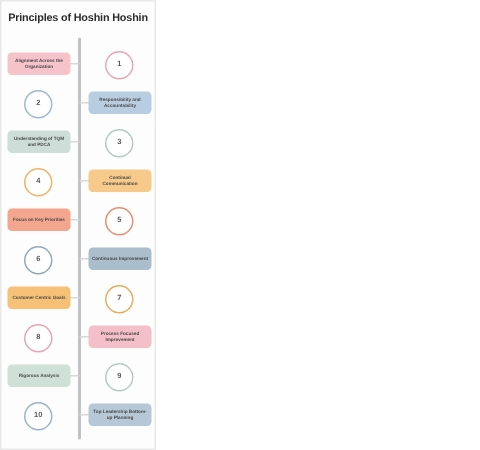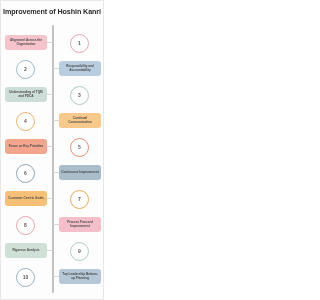--- a/index.html
+++ b/index.html
@@ -92,21 +92,21 @@
     font-weight:bold;
     color:#5a5a5a;
     line-height:1;
   }
 </style>
 </head>
 <body>
 
 <div class="canvas">
 
-  <div class="title">Improvement of Hoshin Kanri</div>
+  <div class="title">Principles of Hoshin Hoshin</div>
 
   <div class="spine"></div>
 
   <div id="rows">
       <div class="row" style="top: 30px;">
         <div class="connector conn-left"></div>
         <div class="pill pill-left" style="background: rgb(246, 195, 203);">
           <span>Alignment Across the Organization</span>
         </div>
         <div class="node node-right" style="border-color: rgb(232, 167, 178);">

